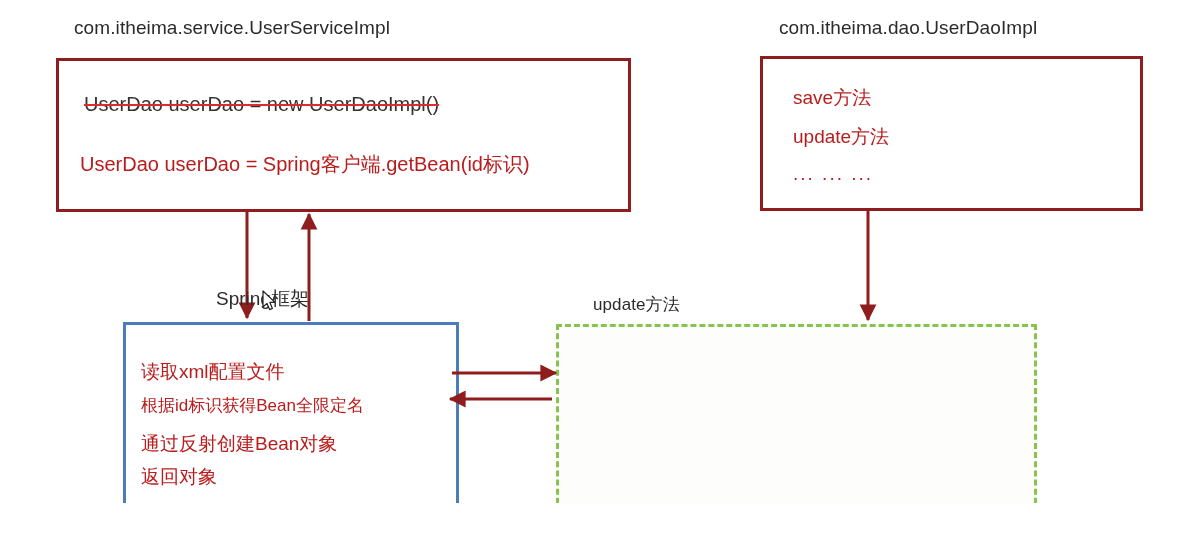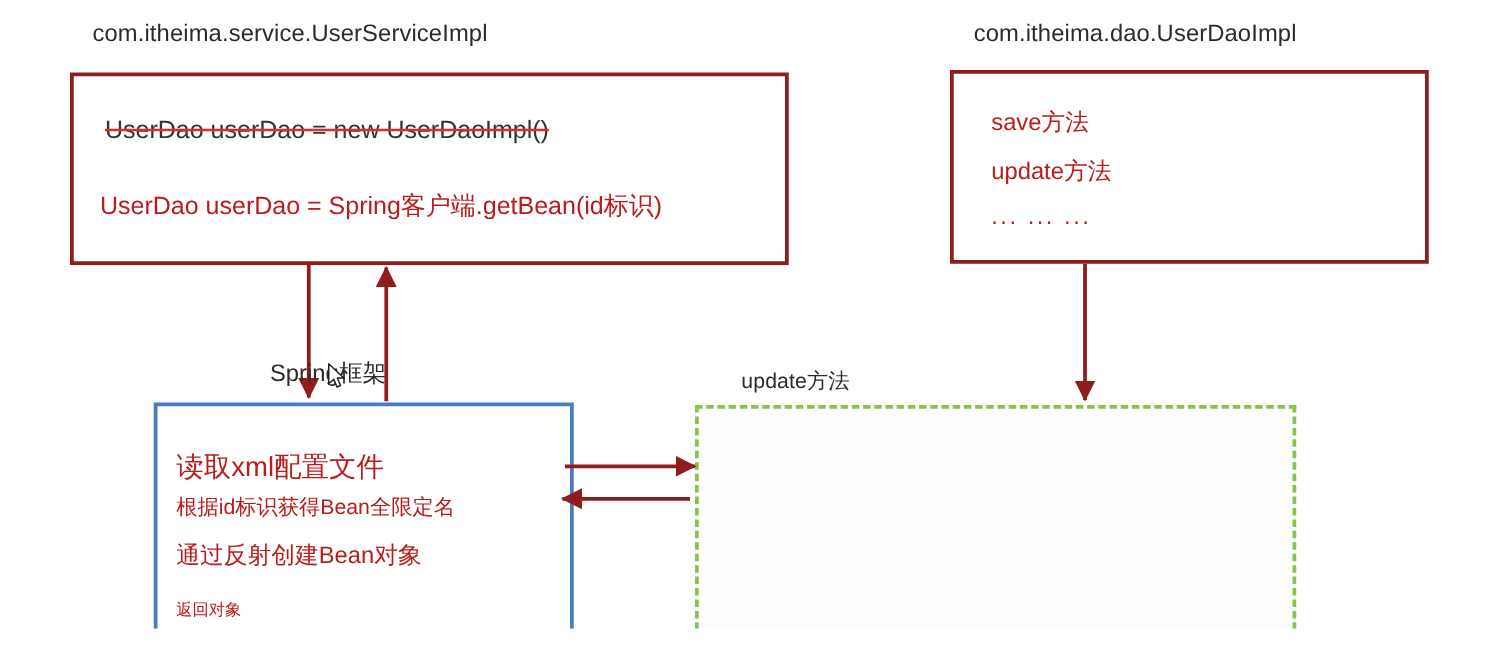--- a/index.html
+++ b/index.html
@@ -77,24 +77,24 @@
     color: #333333;
   }
 
   #svc-line-0 { left: 84px; top: 93px; }
   #svc-line-1 { left: 80px; top: 151px; }
 
   #dao-line-0 { left: 793px; top: 85px;  font-size: 19px; }
   #dao-line-1 { left: 793px; top: 124px; font-size: 19px; }
   #dao-line-2 { left: 793px; top: 163px; font-size: 19px; letter-spacing: 2px; }
 
-  #spr-line-0 { left: 141px; top: 359px; font-size: 22px; }
+  #spr-line-0 { left: 141px; top: 359px; font-size: 19px; }
   #spr-line-1 { left: 141px; top: 394px; font-size: 17px; }
   #spr-line-2 { left: 141px; top: 431px; font-size: 19px; }
-  #spr-line-3 { left: 141px; top: 479px; font-size: 13px; }
+  #spr-line-3 { left: 141px; top: 464px; font-size: 19px; }
 
   #xml-line-0 { left: 582px; top: 365px; font-size: 19px; }
 
   
   #arrows {
     position: absolute;
     left: 0; top: 0;
     width: 1204px;
     height: 537px;
     pointer-events: none;

